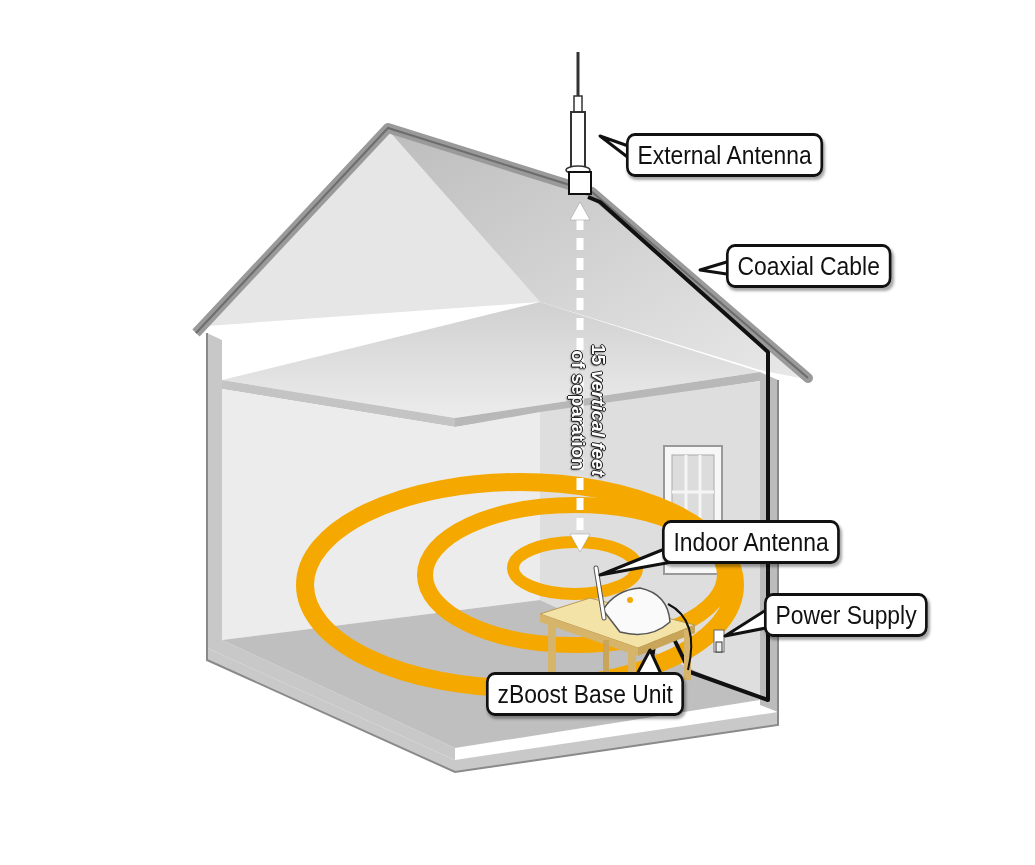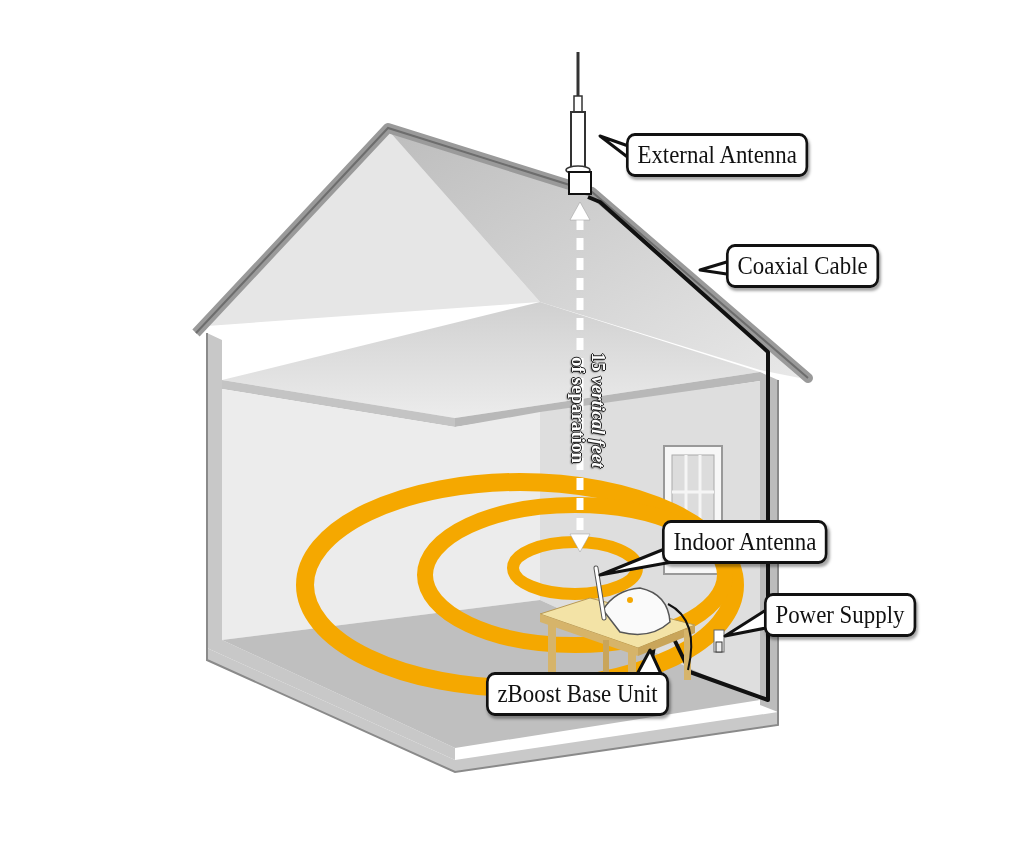--- a/index.html
+++ b/index.html
@@ -1,18 +1,18 @@
 <!DOCTYPE html>
 <html><head>
 <meta charset="utf-8">
 <style>
   html, body { margin: 0; padding: 0; background: #ffffff; }
   body { width: 1035px; height: 865px; position: relative; overflow: hidden;
          font-family: "Liberation Sans", sans-serif; }
-  .diagram { position: absolute; left: 0; top: 0; width: 1035px; height: 865px; font-family: Liberation Serif, serif; }
+  .diagram { position: absolute; left: 0; top: 0; width: 1035px; height: 865px; }
   .callout {
     position: absolute; background: #ffffff; border: 3px solid #111;
     border-radius: 10px; padding: 4px 10px; font-size: 26px; color: #111;
     white-space: nowrap; box-shadow: 2px 3px 3px rgba(0,0,0,0.35);
     transform: scaleX(0.88); transform-origin: left center;
     line-height: 30px;
   }
   .vlabel {
     position: absolute; left: 553px; top: 325px; width: 70px; height: 170px;
   }

